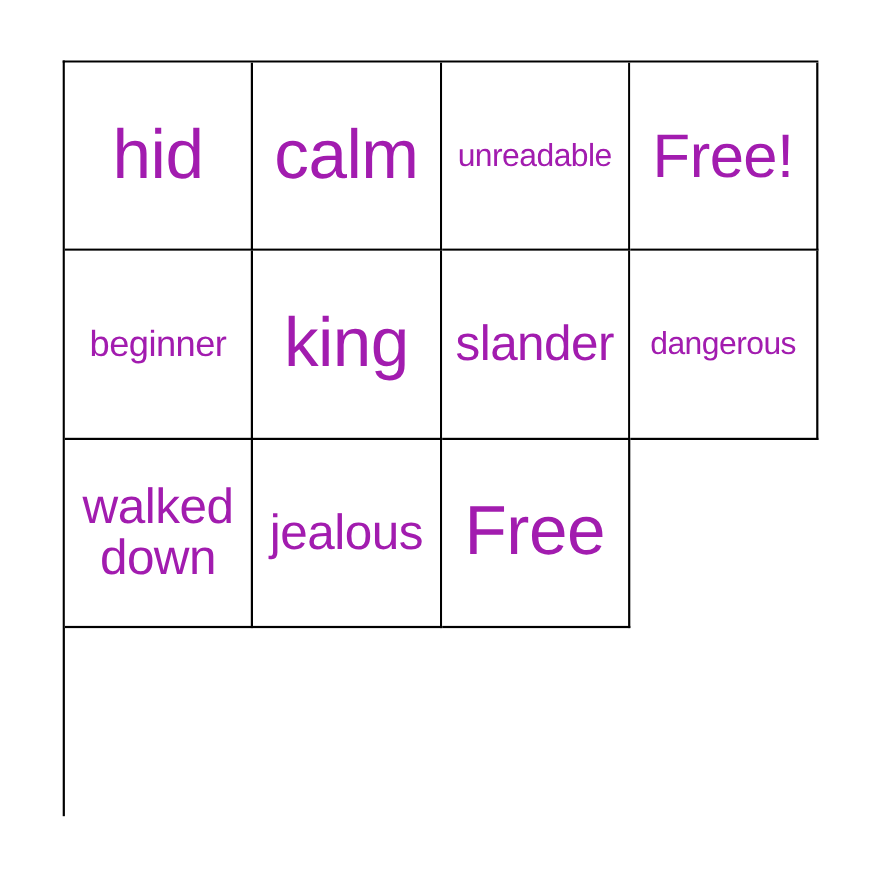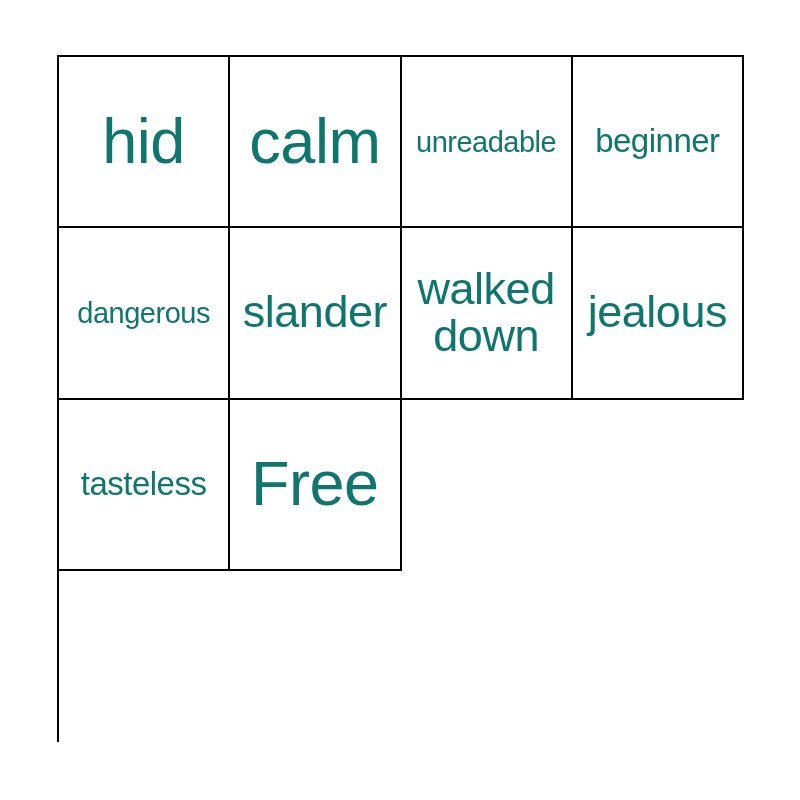--- a/index.html
+++ b/index.html
@@ -38,21 +38,21 @@
     align-items: center;
     justify-content: center;
     overflow: hidden;
     padding: 0 4px;
   }
 
   .cell-text {
     display: block;
     width: 100%;
     text-align: center;
-    color: #0f766e;
+    color: #a21caf;
     line-height: 1.04;
     white-space: nowrap;
     letter-spacing: -0.5px;
   }
 
   
   .sz-xl   { font-size: 63px; }
   .sz-lg   { font-size: 56px; }
   .sz-md   { font-size: 45px; white-space: normal; }
   .sz-sm   { font-size: 33px; }
@@ -65,33 +65,36 @@
     <div class="bingo-cell">
       <span class="cell-text sz-xl">hid</span>
     </div>
     <div class="bingo-cell">
       <span class="cell-text sz-xl">calm</span>
     </div>
     <div class="bingo-cell">
       <span class="cell-text sz-xs">unreadable</span>
     </div>
     <div class="bingo-cell">
+      <span class="cell-text sz-lg">Free!</span>
+    </div>
+    <div class="bingo-cell">
       <span class="cell-text sz-sm">beginner</span>
     </div>
     <div class="bingo-cell">
-      <span class="cell-text sz-xs">dangerous</span>
+      <span class="cell-text sz-xl">king</span>
     </div>
     <div class="bingo-cell">
       <span class="cell-text sz-md">slander</span>
+    </div>
+    <div class="bingo-cell">
+      <span class="cell-text sz-xs">dangerous</span>
     </div>
     <div class="bingo-cell">
       <span class="cell-text sz-md">walked down</span>
     </div>
     <div class="bingo-cell">
       <span class="cell-text sz-md">jealous</span>
     </div>
     <div class="bingo-cell">
-      <span class="cell-text sz-sm">tasteless</span>
-    </div>
-    <div class="bingo-cell">
       <span class="cell-text sz-xl">Free</span>
     </div>
   </div>
 
 </body></html>

